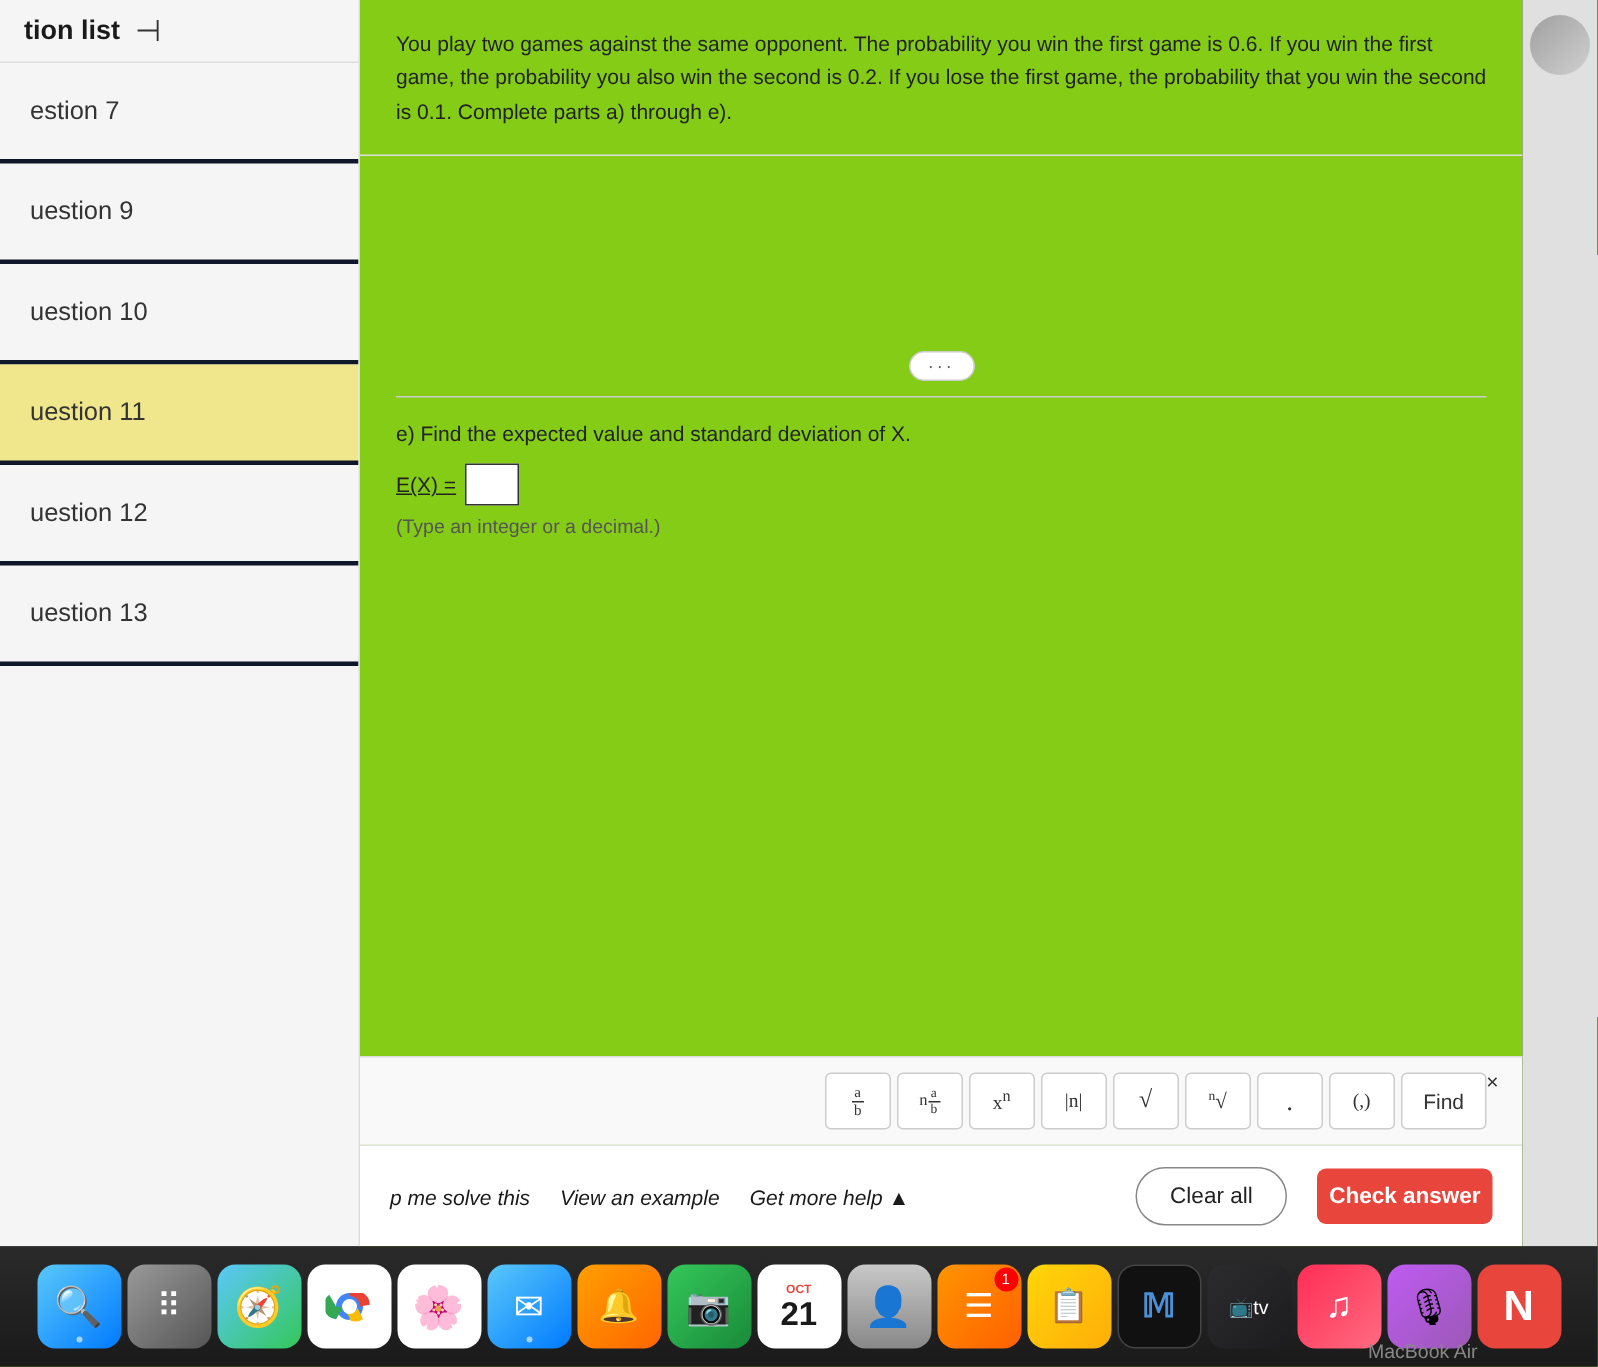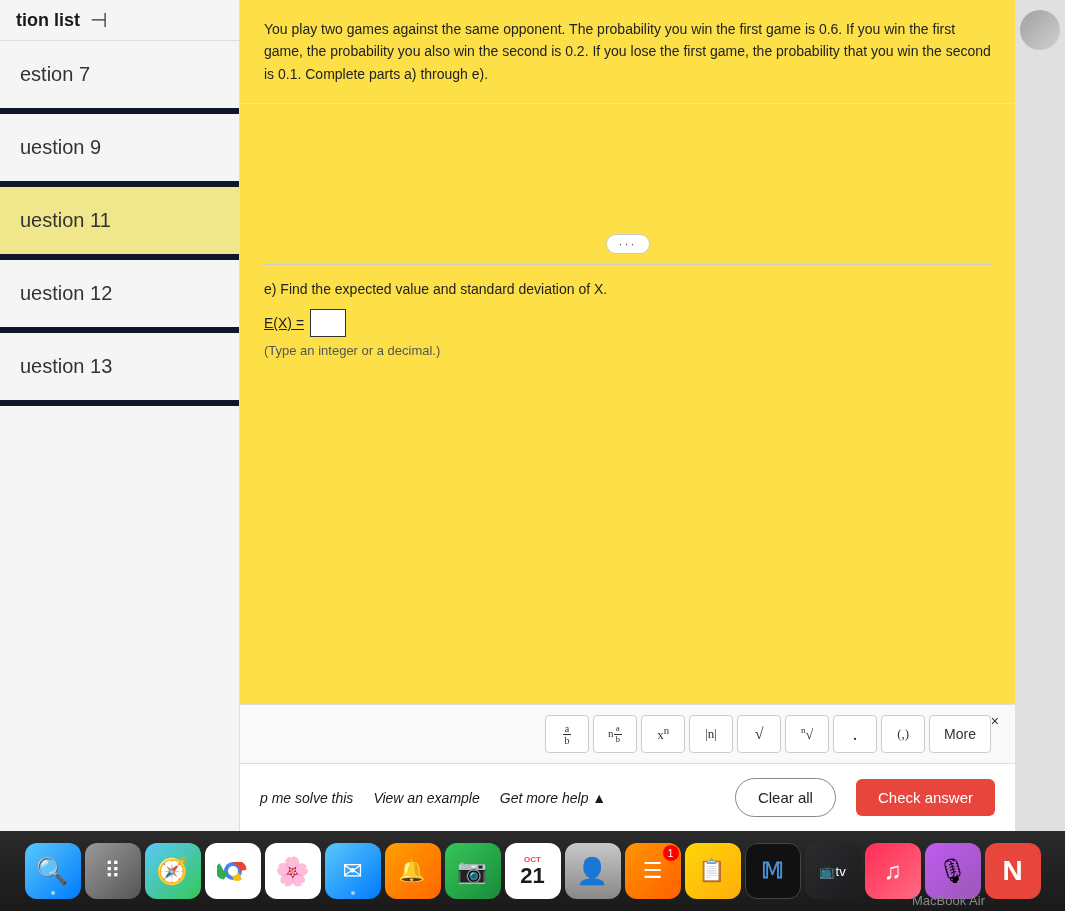--- a/index.html
+++ b/index.html
@@ -44,35 +44,35 @@
     }
 
     .sidebar-nav-icon {
       font-size: 20px;
       color: #333;
       cursor: pointer;
     }
 
     .sidebar-item {
       padding: 22px 20px;
-      font-size: 20px;
+      font-size: 17px;
       color: #333;
       cursor: pointer;
-      border-bottom: 6px solid #0f172a;
+      border-bottom: 3px solid #0f172a;
     }
 
     .sidebar-item.active {
       background: #f0e68c;
       font-weight: 500;
     }
 
     
     .content-area {
       flex: 1;
-      background: #fde047;
+      background: #84cc16;
       display: flex;
       flex-direction: column;
       overflow: hidden;
     }
 
     .question-text-area {
       padding: 18px 24px;
       border-bottom: 1px solid #e0e0e0;
       font-size: 14px;
       line-height: 1.6;
@@ -211,28 +211,28 @@
       padding: 10px 22px;
       background: #fff;
       border: 1px solid #888;
       border-radius: 20px;
       font-size: 15px;
       color: #222;
       cursor: pointer;
     }
 
     .check-answer-btn {
-      padding: 10px 22px;
+      padding: 10px 8px;
       background: #e8453c;
       border: none;
       border-radius: 6px;
       font-size: 15px;
       color: #fff;
       cursor: pointer;
-      font-weight: 400;
+      font-weight: 700;
     }
 
     
     .dock-bar {
       height: 80px;
       background: linear-gradient(to bottom, #2a2a2a 0%, #1a1a1a 100%);
       display: flex;
       align-items: center;
       justify-content: center;
       gap: 4px;
@@ -329,20 +329,21 @@
 
 <div class="main-area">
 
   <div class="sidebar">
     <div class="sidebar-header">
       <span class="sidebar-header-title">tion list</span>
       <span class="sidebar-nav-icon">⊣</span>
     </div>
     <div class="sidebar-item">estion 7</div>
     <div class="sidebar-item">uestion 9</div>
+    <div class="sidebar-item">uestion 10</div>
     <div class="sidebar-item active">uestion 11</div>
     <div class="sidebar-item">uestion 12</div>
     <div class="sidebar-item">uestion 13</div>
   </div>
 
   <div class="content-area">
     <div class="question-text-area">
       <span>You play two games against the same opponent. The probability you win the first game is 0.6. If you win the first game, the probability you also win the second is 0.2. If you lose the first game, the probability that you win the second is 0.1. Complete parts a) through e).</span>
     </div>
 
@@ -398,21 +399,21 @@
       </button>
 
       <button class="math-btn" title="Decimal" style="font-size:18px;">
         <span>.</span>
       </button>
 
       <button class="math-btn" title="Parentheses" style="font-size:13px;">
         <span>(,)</span>
       </button>
 
-      <button class="more-btn">More</button>
+      <button class="more-btn">Find</button>
     </div>
 
     <div class="bottom-bar">
       <span class="bottom-link">p me solve this</span>
       <span class="bottom-link">View an example</span>
       <span class="bottom-link">Get more help ▲</span>
       <div class="spacer"></div>
       <button class="clear-all-btn">Clear all</button>
       <button class="check-answer-btn">Check answer</button>
     </div>

